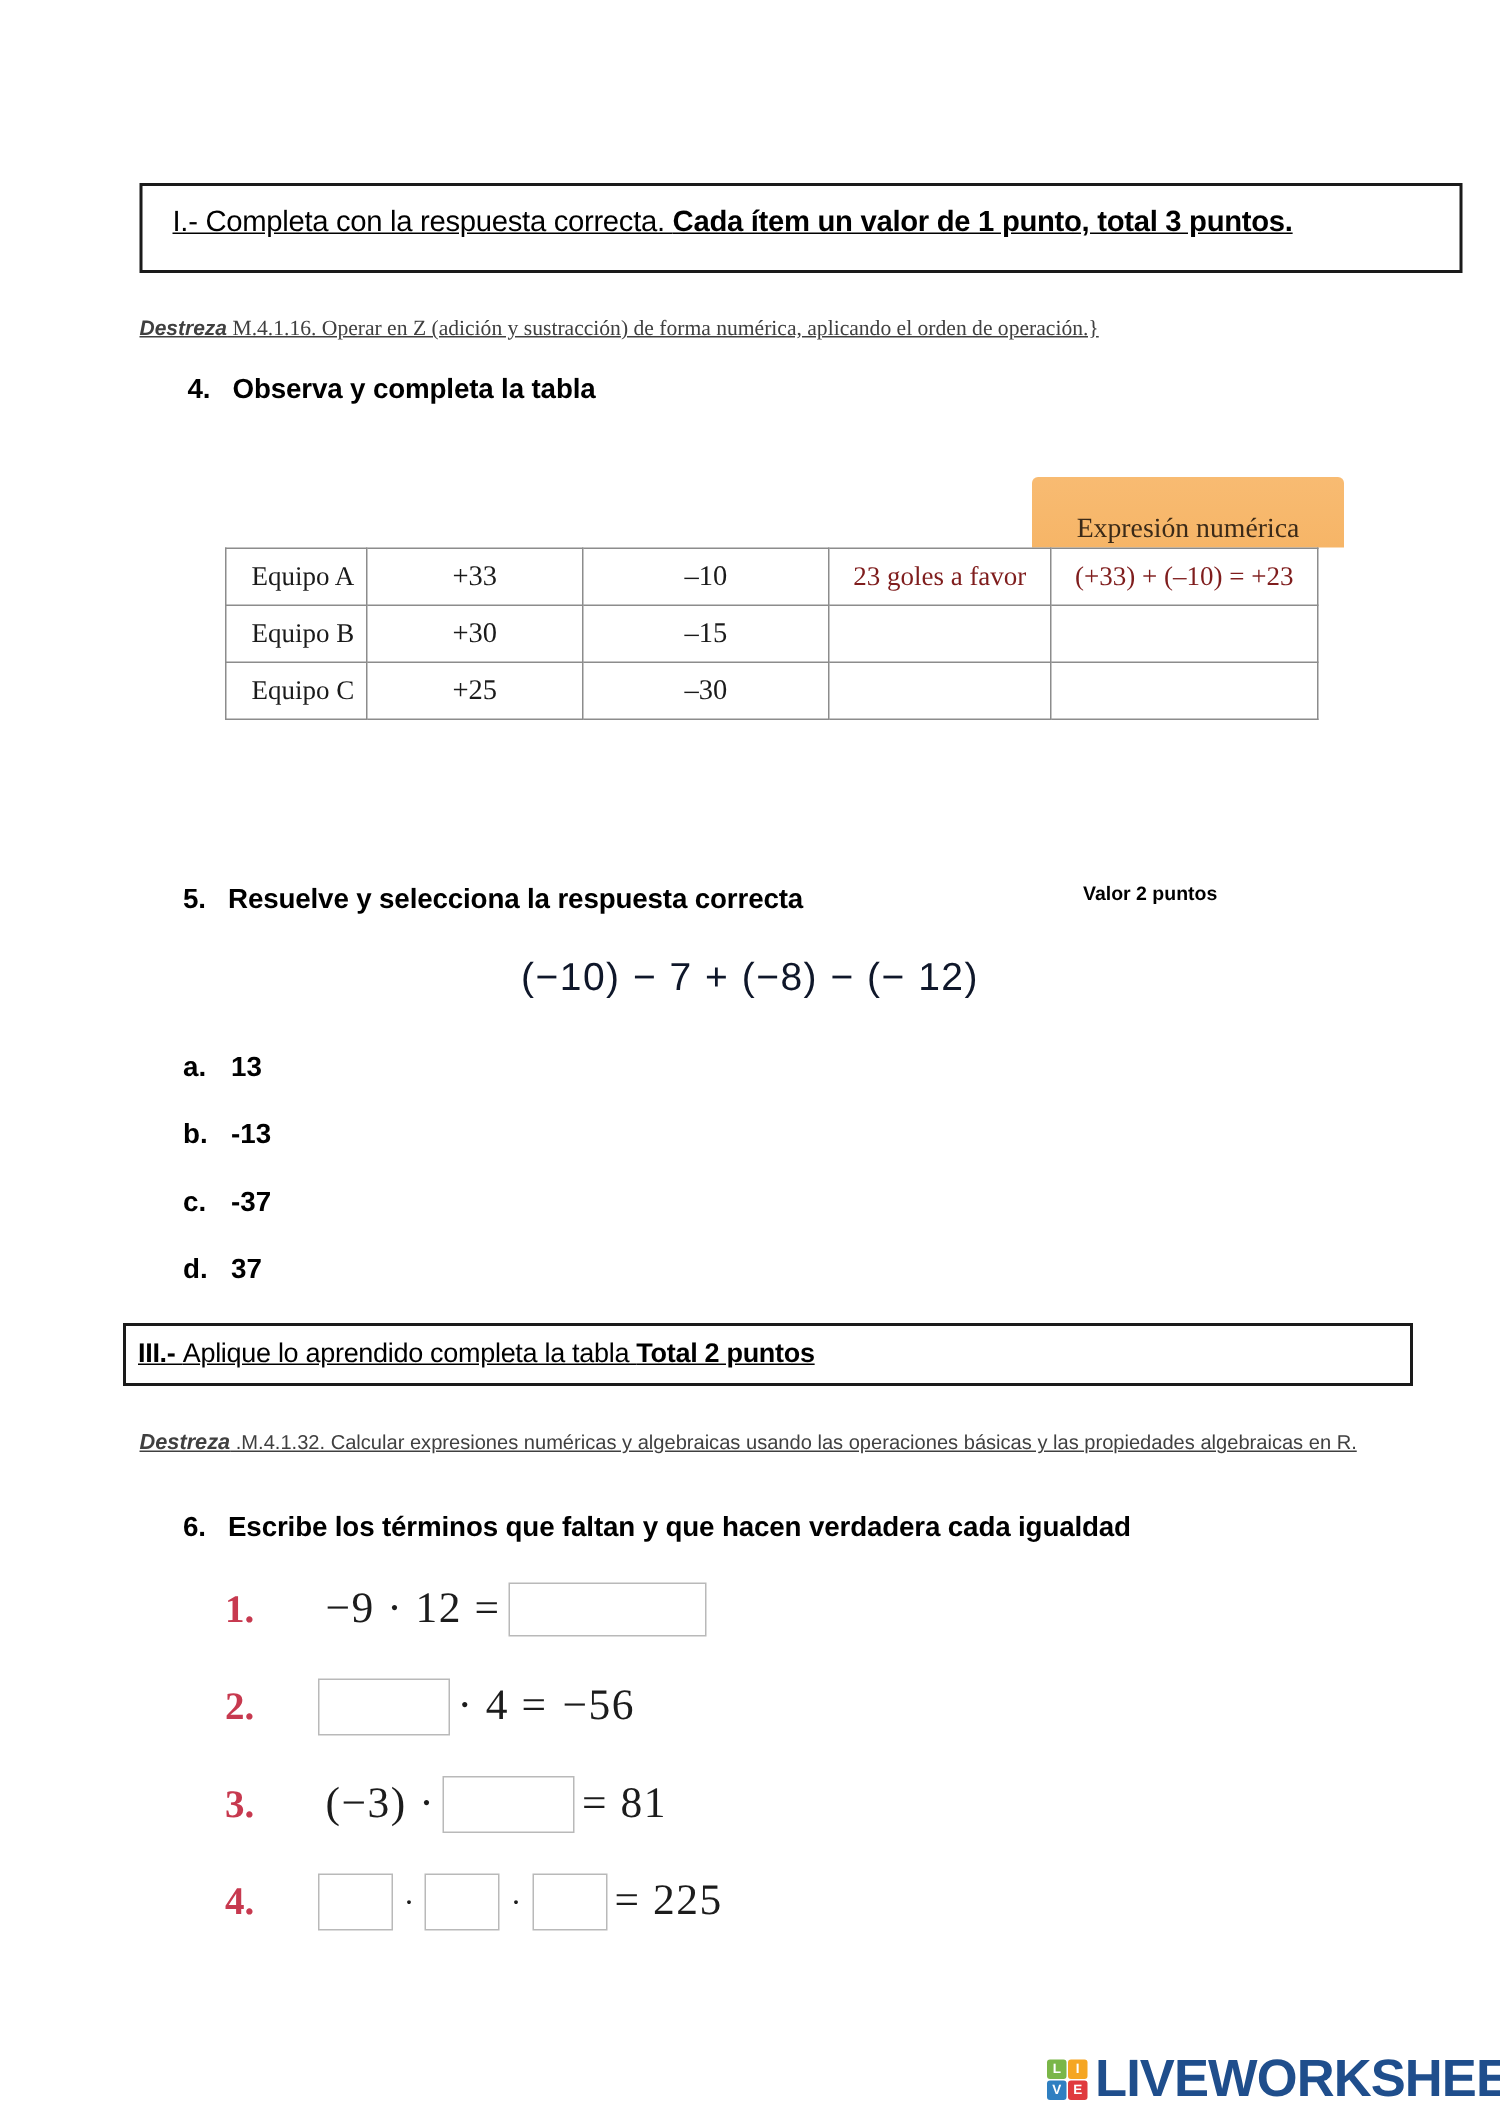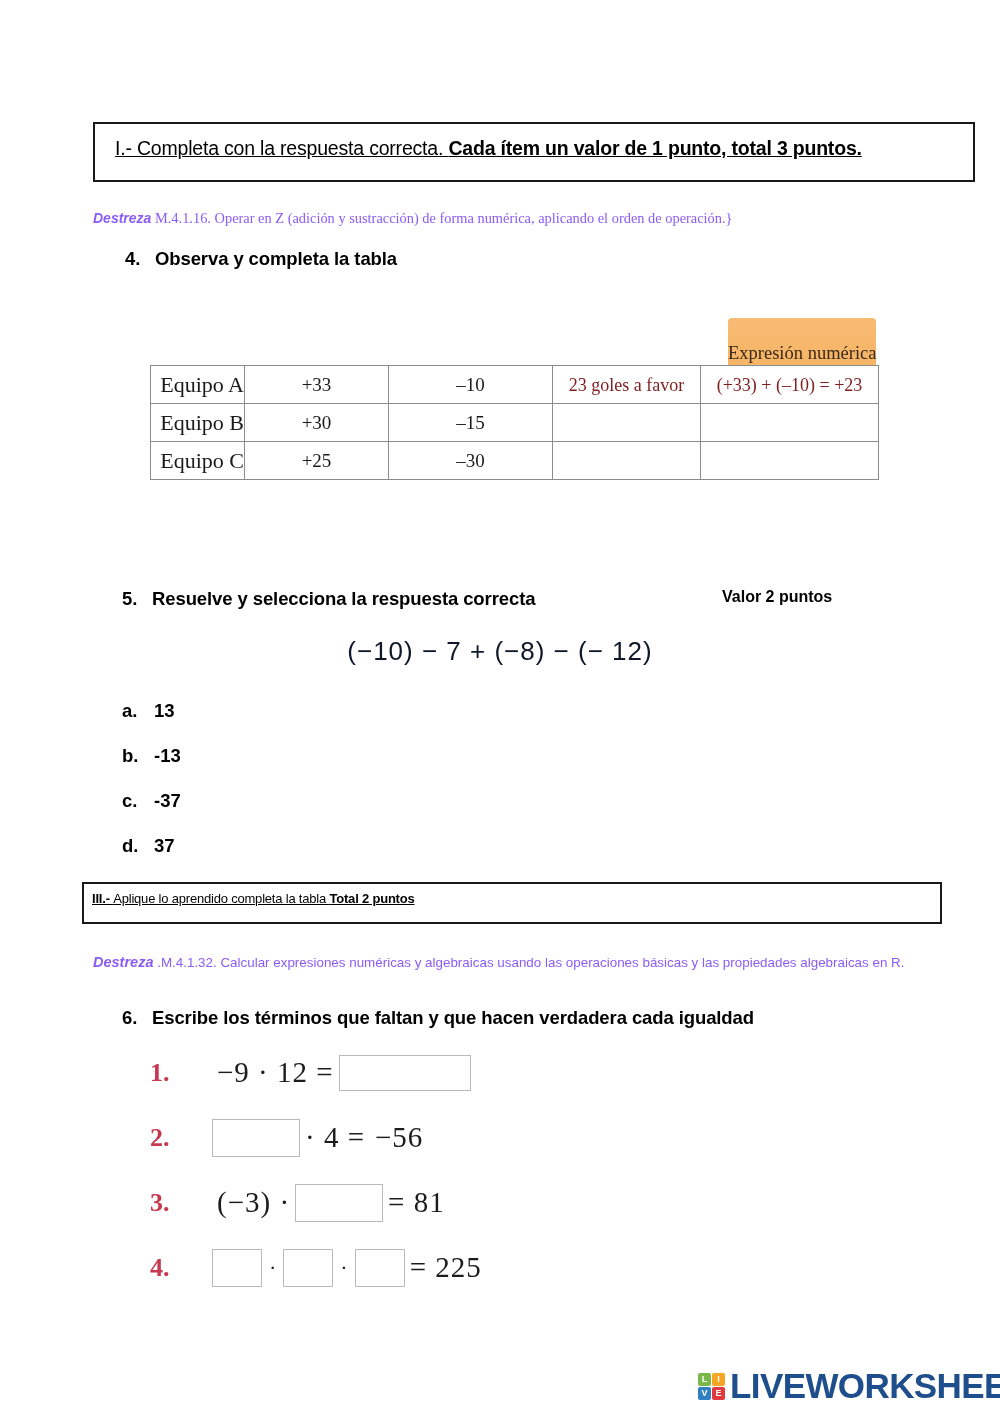--- a/index.html
+++ b/index.html
@@ -31,28 +31,29 @@
     font-size: 19.5px;
     letter-spacing: -0.2px;
     line-height: 1.25;
     white-space: nowrap;
   }
   .sec-normal { font-weight: 400; }
   .sec-bold   { font-weight: 700; }
 
   #section-1 { left: 93px;  top: 122px; width: 882px; height: 60px; }
   #section-3 { left: 82px;  top: 882px; width: 860px; height: 42px; }
-  #section-3 .inner { padding-top: 7px; padding-left: 8px; font-size: 13px; }
+  #section-3 .inner { padding-top: 7px; padding-left: 8px; font-size: 18px; }
 
   
   .destreza {
     position: absolute;
     font-size: 13.2px;
     line-height: 1.38;
-    color: #8b5cf6;
+    color: #404040;
+    text-decoration: underline;
   }
   #destreza-1 {
     left: 93px; top: 209px; width: 830px;
     font-family: "Liberation Serif", serif;
     font-size: 14.4px;
   }
   #destreza-1 .d-label {
     font-family: "Liberation Sans", sans-serif;
     font-weight: 700; font-style: italic; font-size: 14px;
   }
@@ -73,21 +74,21 @@
     font-size: 18.5px;
     letter-spacing: -0.1px;
     white-space: nowrap;
   }
   .question .q-num { display: inline-block; width: 30px; }
   #question-4 { left: 125px; top: 248px; }
   #question-5 { left: 122px; top: 588px; }
   #question-6 { left: 122px; top: 1007px; }
   #q5-value   {
     position: absolute; left: 722px; top: 588px;
-    font-weight: 700; font-size: 16px; white-space: nowrap;
+    font-weight: 700; font-size: 13px; white-space: nowrap;
   }
 
   
   #goals-table-wrap {
     position: absolute;
     left: 150px;
     top: 318px;
     width: 728px;
     height: 166px;
   }
@@ -105,43 +106,43 @@
     text-align: center;
     font-family: "Liberation Serif", serif;
     font-size: 18.5px;
     color: #3b2a18;
     white-space: nowrap;
   }
   #hdr-c1 { left: 0px;   width: 94px;  background: transparent; }
   #hdr-c2 { left: 94px;  width: 144px; background: linear-gradient(180deg,#fbe2c8 0%, #fcdcbc 100%); }
   #hdr-c3 { left: 238px; width: 164px; background: linear-gradient(180deg,#fbc98b 0%, #fac289 100%); }
   #hdr-c4 { left: 402px; width: 148px; background: linear-gradient(180deg,#fde2c4 0%, #fcdcb8 100%); }
-  #hdr-c5 { left: 578px; width: 148px; background: linear-gradient(180deg,#f8bb72 0%, #f6b567 100%); }
+  #hdr-c5 { left: 538px; width: 178px; background: linear-gradient(180deg,#f8bb72 0%, #f6b567 100%); padding-left: 30px; }
 
   #goals-grid {
     position: absolute;
     top: 47px;
     left: 0;
     width: 728px;
     border-collapse: collapse;
     table-layout: fixed;
   }
   #goals-grid td {
     border: 1px solid #8c8c8c;
     height: 37px;
     font-family: "Liberation Serif", serif;
     font-size: 19px;
     text-align: center;
     color: #1a1a1a;
     padding: 0;
   }
   #goals-grid td.team {
-    text-align: right;
+    text-align: center;
     padding-left: 9px;
-    font-size: 22px;
+    font-size: 18px;
   }
   .answer-cyan {
     color: #7f1d1d;
     font-family: "Liberation Serif", serif;
     font-size: 18px;
     white-space: nowrap;
   }
 
   
   #expression-5 {

